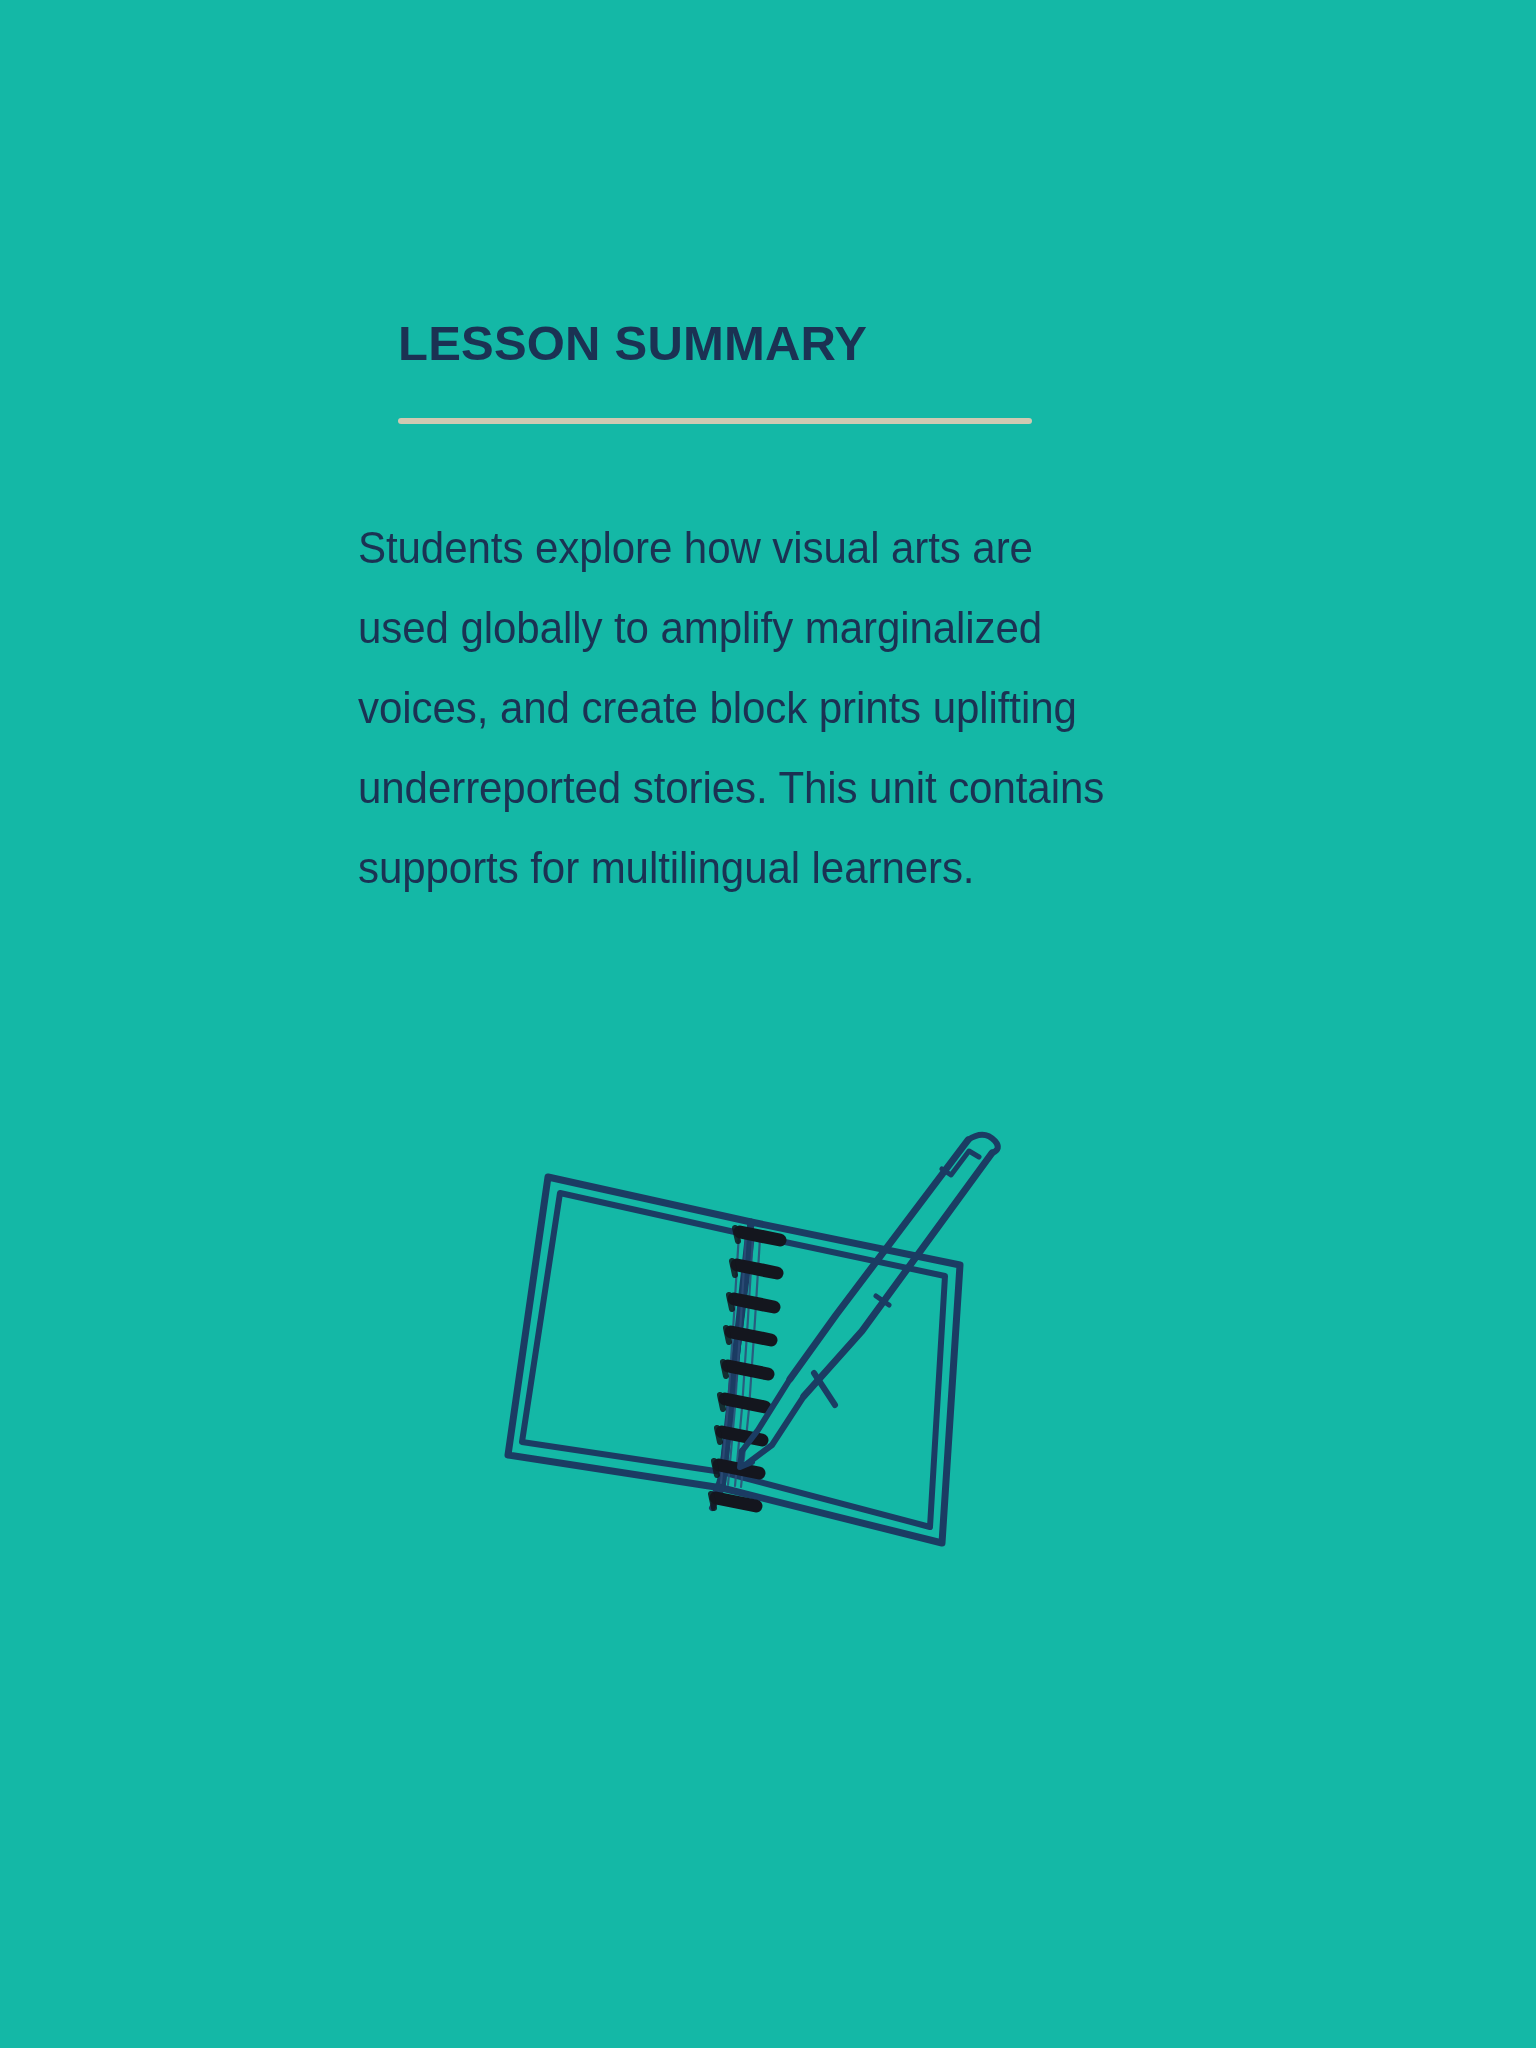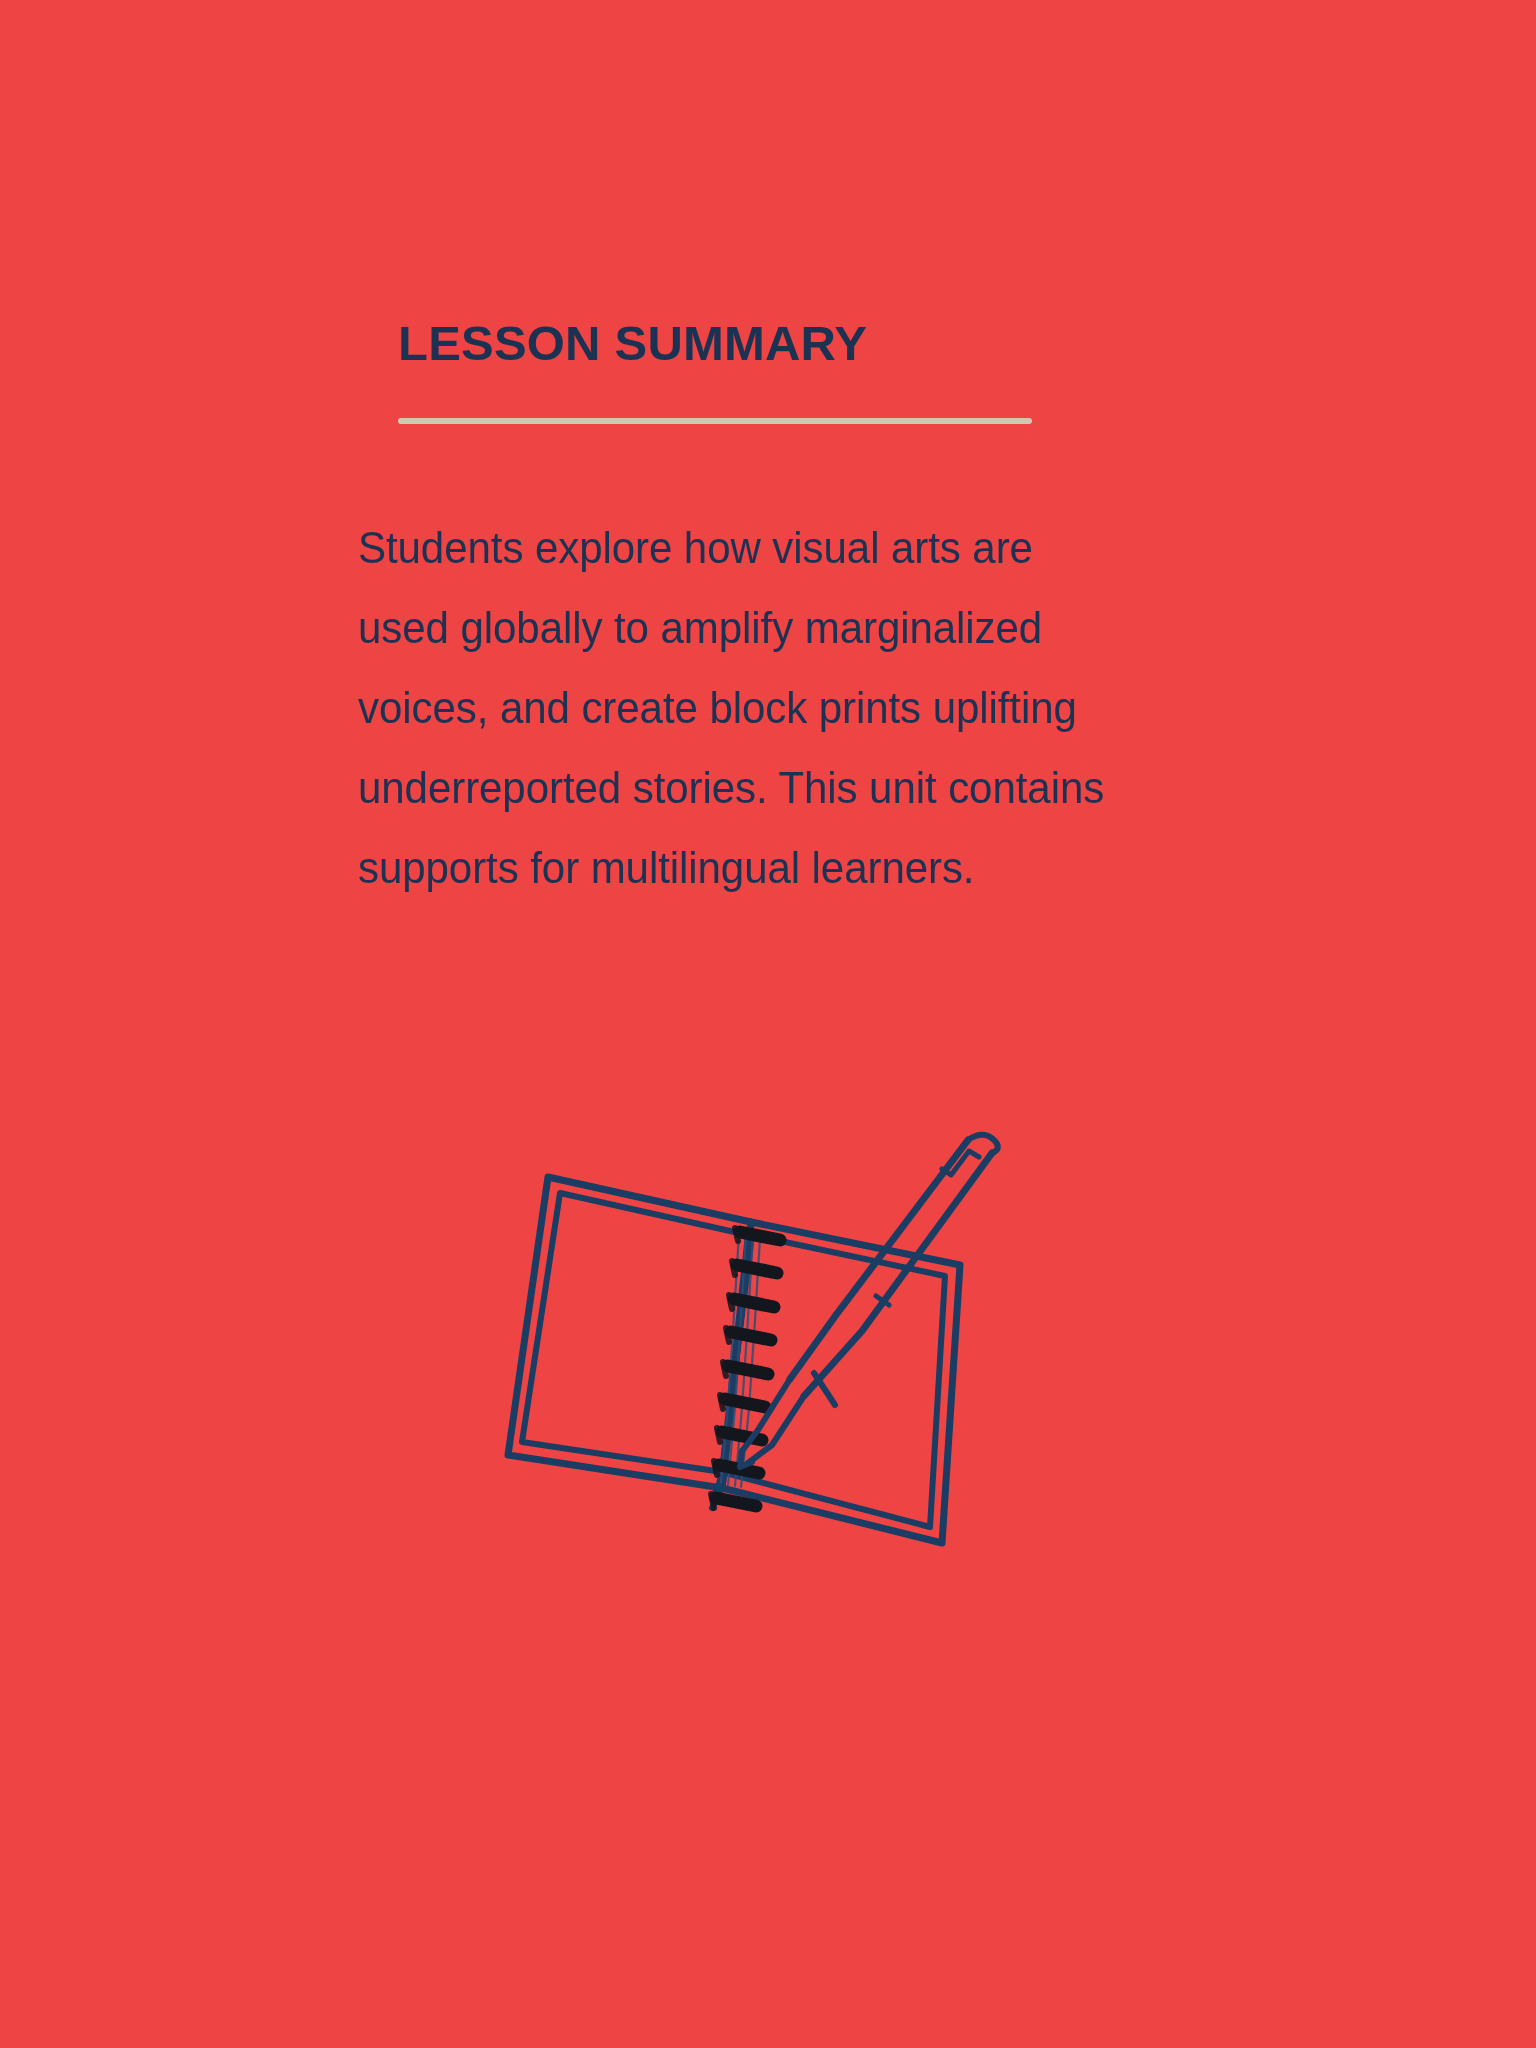--- a/index.html
+++ b/index.html
@@ -13,21 +13,21 @@
     background: #f4f4f3;
     font-family: "Liberation Sans", "DejaVu Sans", sans-serif;
     -webkit-font-smoothing: antialiased;
     overflow: hidden;
   }
 
   .page {
     position: relative;
     width: 1536px;
     height: 2048px;
-    background: #ef4444;
+    background: #14b8a6;
   }
 
   .card {
     position: absolute;
     left: 0;
     top: 0;
     width: 1536px;
     height: 2048px;
   }
 

